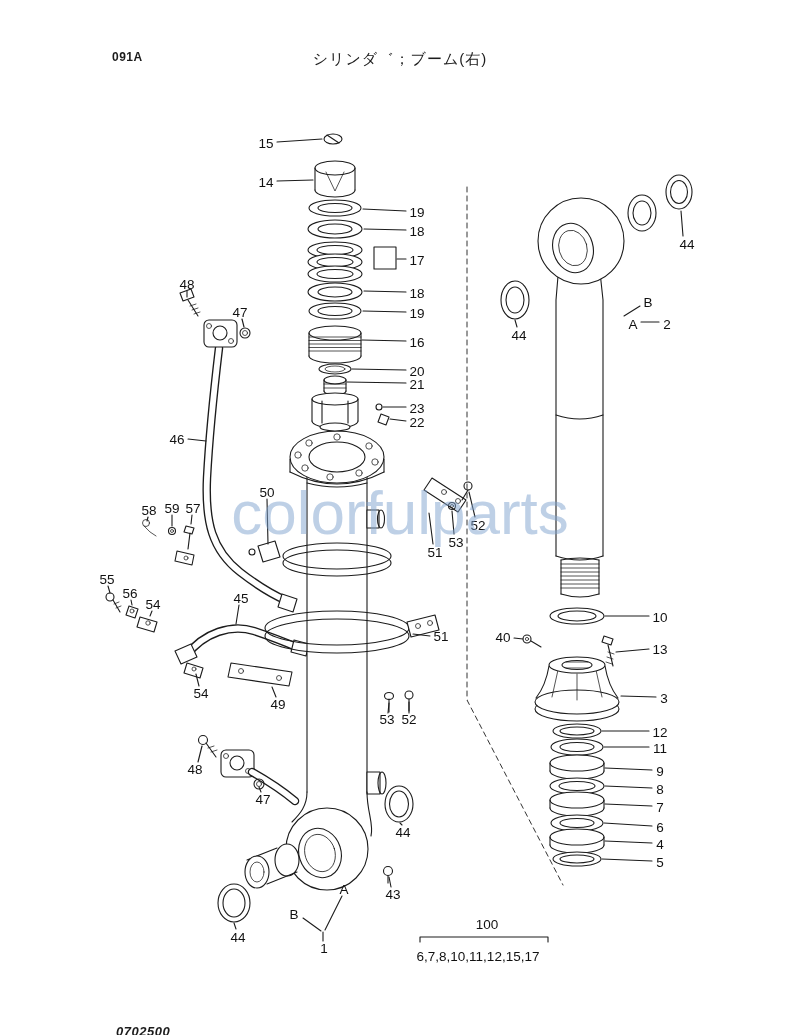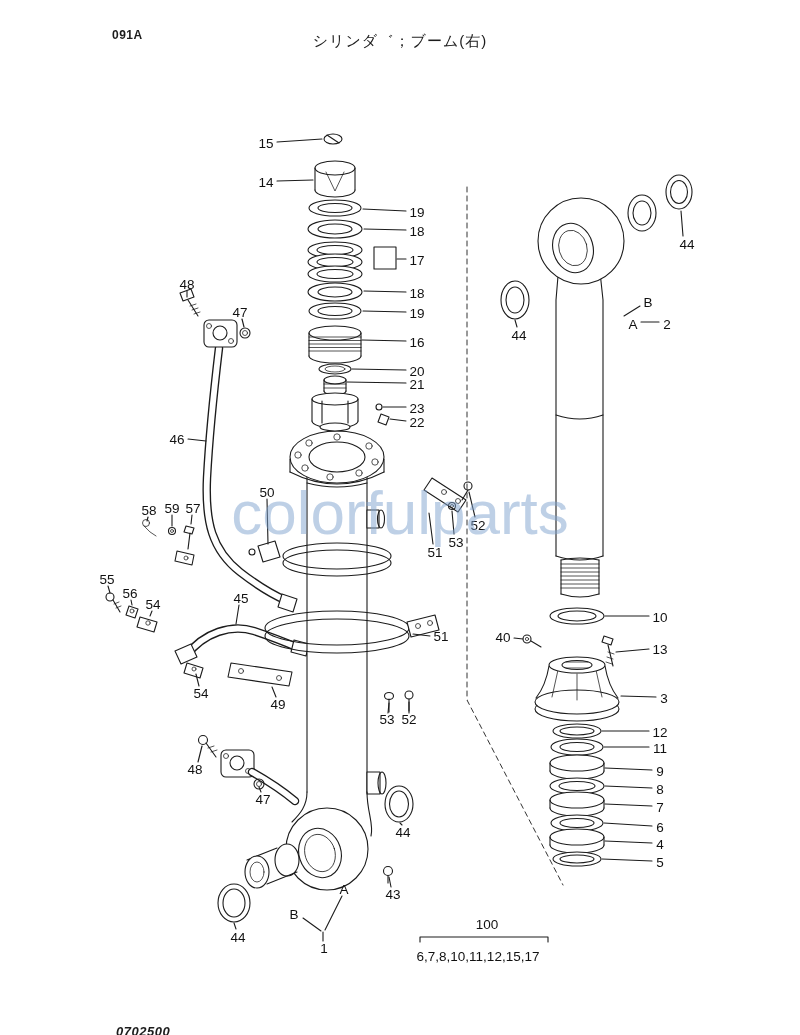--- a/index.html
+++ b/index.html
@@ -1,19 +1,19 @@
 <!DOCTYPE html>
 <html><head>
 <meta charset="utf-8">
 <style>
   html,body{margin:0;padding:0;background:#e8e8e8;}
   .page{position:relative;width:800px;height:1035px;background:#ffffff;margin:0 auto;overflow:hidden;
         font-family:"Liberation Sans",sans-serif;color:#1c1c1c;}
-  .doc-code{position:absolute;left:112px;top:28px;font-size:12px;font-weight:bold;letter-spacing:.5px;}
-  .title-block{position:absolute;left:0;right:0;top:30px;text-align:center;line-height:1.45;}
+  .doc-code{position:absolute;left:112px;top:50px;font-size:12px;font-weight:bold;letter-spacing:.5px;}
+  .title-block{position:absolute;left:0;right:0;top:48px;text-align:center;line-height:1.45;}
   .title-jp{font-size:15px;letter-spacing:1px;}
   .title-en{font-size:15px;letter-spacing:.5px;}
   .footer-code{position:absolute;left:116px;top:984px;font-size:13px;font-style:italic;font-weight:600;letter-spacing:.5px;margin-top:40px;}
   .watermark{position:absolute;left:50%;top:512px;transform:translate(-50%,-50%);
              font-size:62px;font-weight:400;letter-spacing:0;white-space:nowrap;
              color:#7fa3cf;opacity:.5;pointer-events:none;z-index:5;}
   #drawing{position:absolute;left:0;top:0;}
   #drawing path,#drawing ellipse,#drawing circle,#drawing rect,#drawing line{
       stroke:#1c1c1c;stroke-width:1.1;fill:none;stroke-linecap:round;stroke-linejoin:round;}
   #drawing .w{fill:#fff;}

